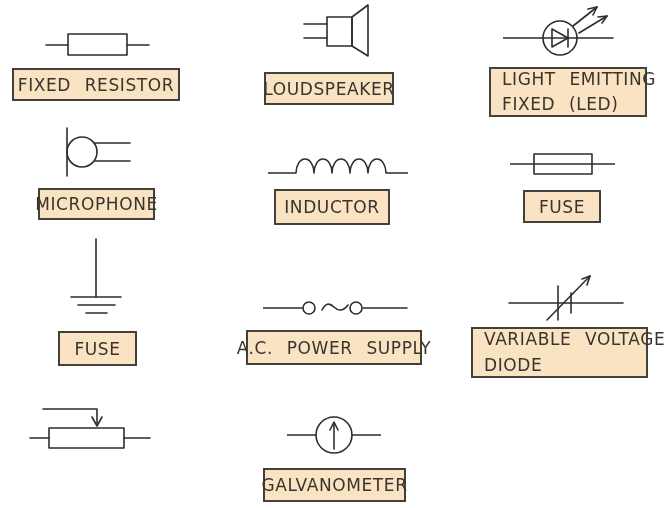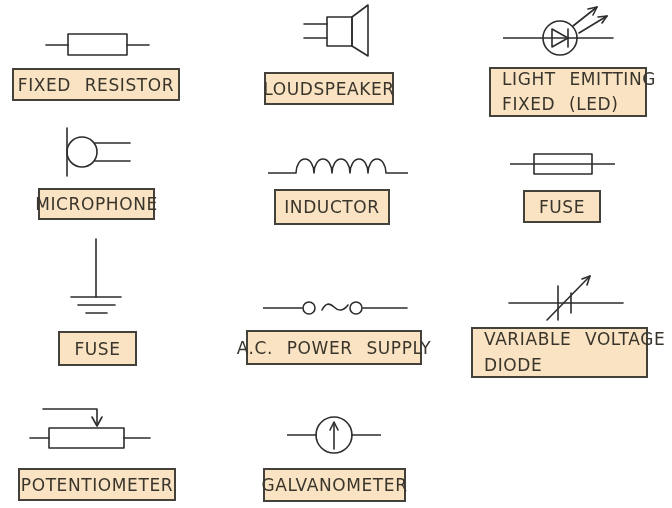--- a/index.html
+++ b/index.html
@@ -126,23 +126,20 @@
     <span>DIODE</span>
   </div>
 
   <svg class="sym" style="left:28px;top:400px" width="125" height="55">
     <line x1="2" y1="38" x2="21" y2="38"></line>
     <rect x="21" y="28" width="75" height="20"></rect>
     <line x1="96" y1="38" x2="122" y2="38"></line>
     <polyline points="15,9 69,9 69,24"></polyline>
     <polyline points="64,17 69,26 74,17"></polyline>
   </svg>
-  <div class="label" style="left:18px;top:468px;width:158px;height:33px">
-    <span>POTENTIOMETER</span>
-  </div>
 
   <svg class="sym" style="left:287px;top:409px" width="94" height="52">
     <line x1="0" y1="26" x2="29" y2="26"></line>
     <circle cx="47" cy="26" r="18"></circle>
     <line x1="65" y1="26" x2="94" y2="26"></line>
     <line x1="47" y1="40" x2="47" y2="14"></line>
     <polyline points="43,21 47,13 51,21"></polyline>
   </svg>
   <div class="label" style="left:263px;top:468px;width:143px;height:34px">
     <span>GALVANOMETER</span>

